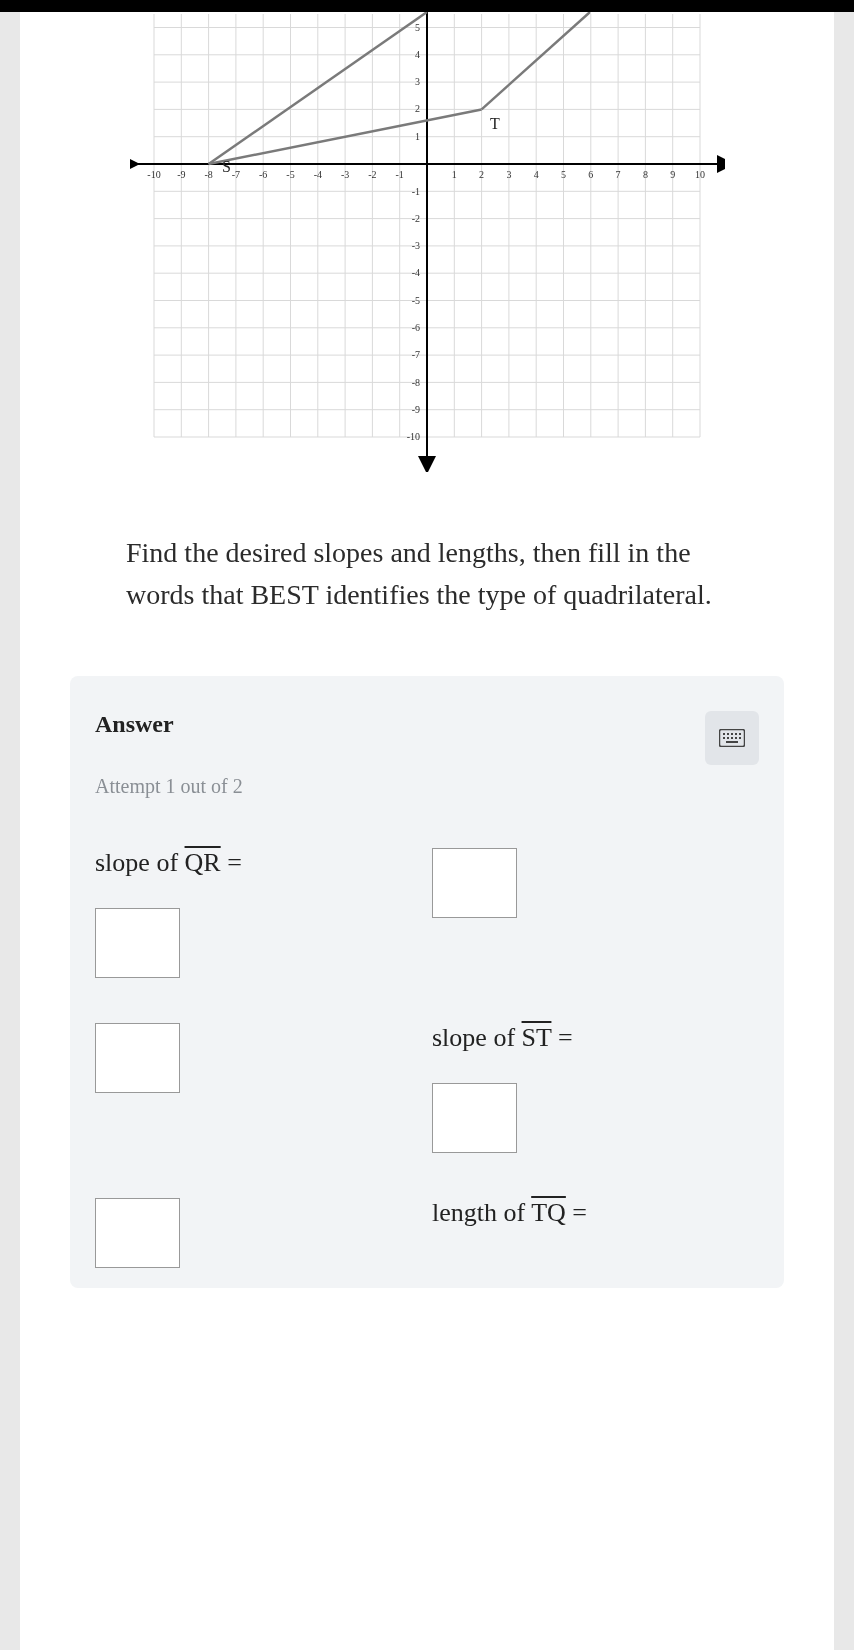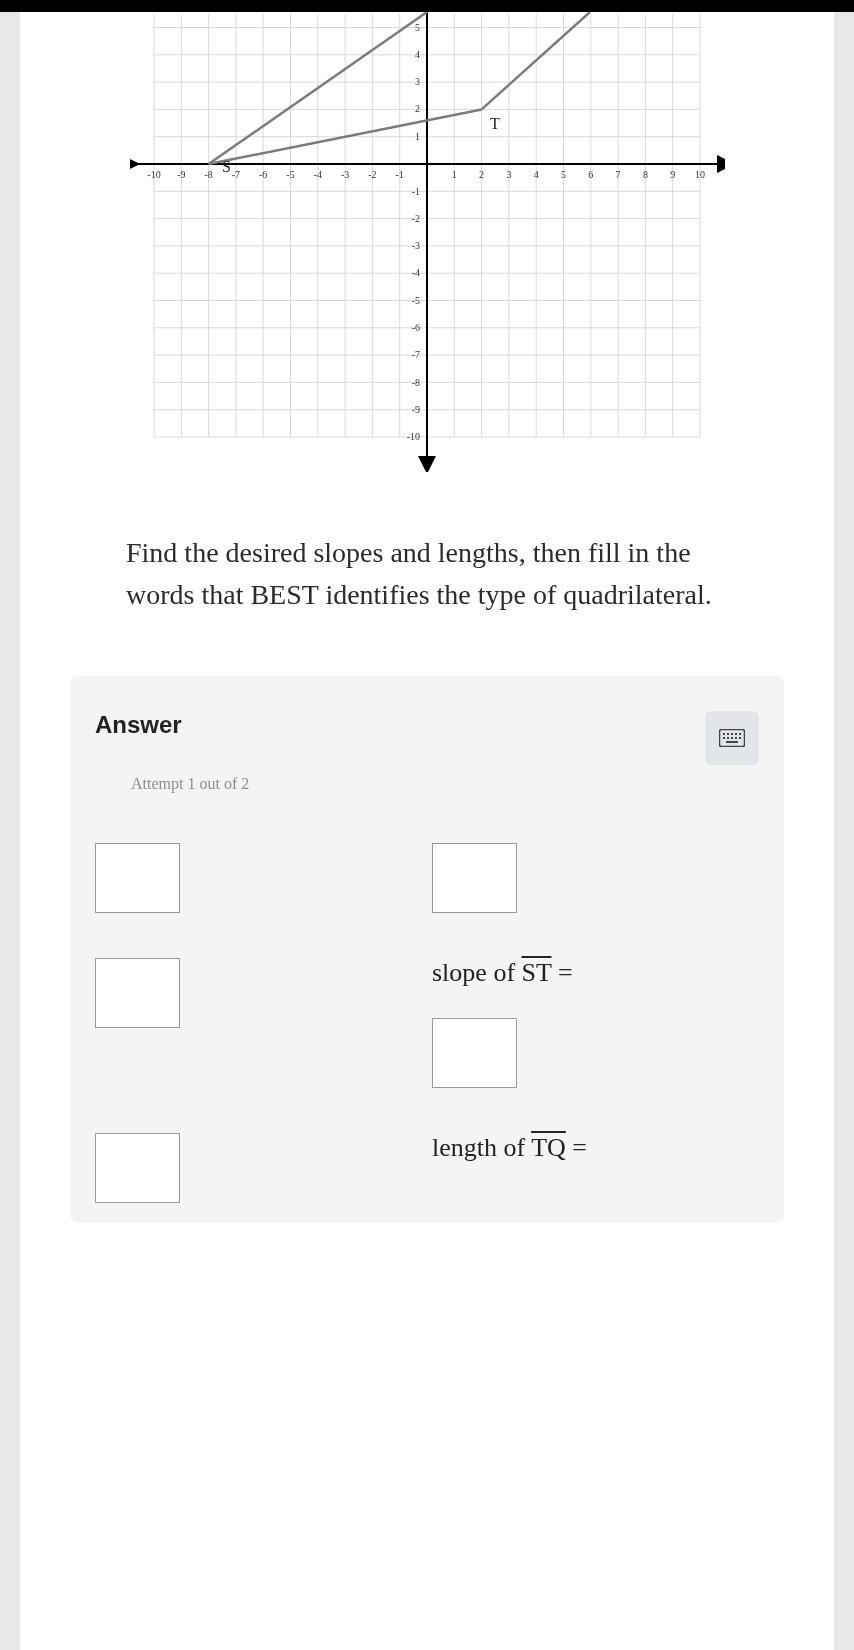--- a/index.html
+++ b/index.html
@@ -43,41 +43,40 @@
     margin: 20px 50px 0 50px;
     padding: 35px 25px 20px 25px;
   }
   .answer-header {
     display: flex;
     justify-content: space-between;
     align-items: flex-start;
     margin-bottom: 10px;
   }
   .answer-title {
-    font-family: Liberation Sans, sans-serif;
+    font-family: Liberation Serif, serif;
     font-weight: bold;
     font-size: 24px;
     color: #222;
   }
   .keyboard-btn {
     background: #e2e5e9;
     border-radius: 6px;
     width: 54px;
     height: 54px;
     display: flex;
     align-items: center;
     justify-content: center;
     cursor: pointer;
   }
   .attempt-text {
     font-family: Georgia, serif;
-    font-size: 16px;
+    font-size: 20px;
     color: #8a8f95;
     margin-bottom: 50px;
-    margin-left: 36px;
   }
   .fields-grid {
     display: grid;
     grid-template-columns: 1fr 1fr;
     row-gap: 45px;
     column-gap: 10px;
   }
   .field-group {
     display: flex;
     flex-direction: column;
@@ -235,20 +234,21 @@
             <rect x="20" y="8" width="2" height="2" fill="#444"></rect>
           <rect x="7" y="12" width="12" height="2" fill="#444"></rect>
         </svg>
       </div>
     </div>
     <div class="attempt-text">Attempt 1 out of 2</div>
 
     <div class="fields-grid">
 
       <div class="field-group">
+        <div class="field-label"><span>slope of </span><span class="overline">QR</span><span> =</span></div>
         <input class="input-box" type="text" style="">
       </div>
       <div class="field-group">
         <input class="input-box" type="text" style="">
       </div>
 
       <div class="field-group">
         <input class="input-box" type="text" style="">
       </div>
 

